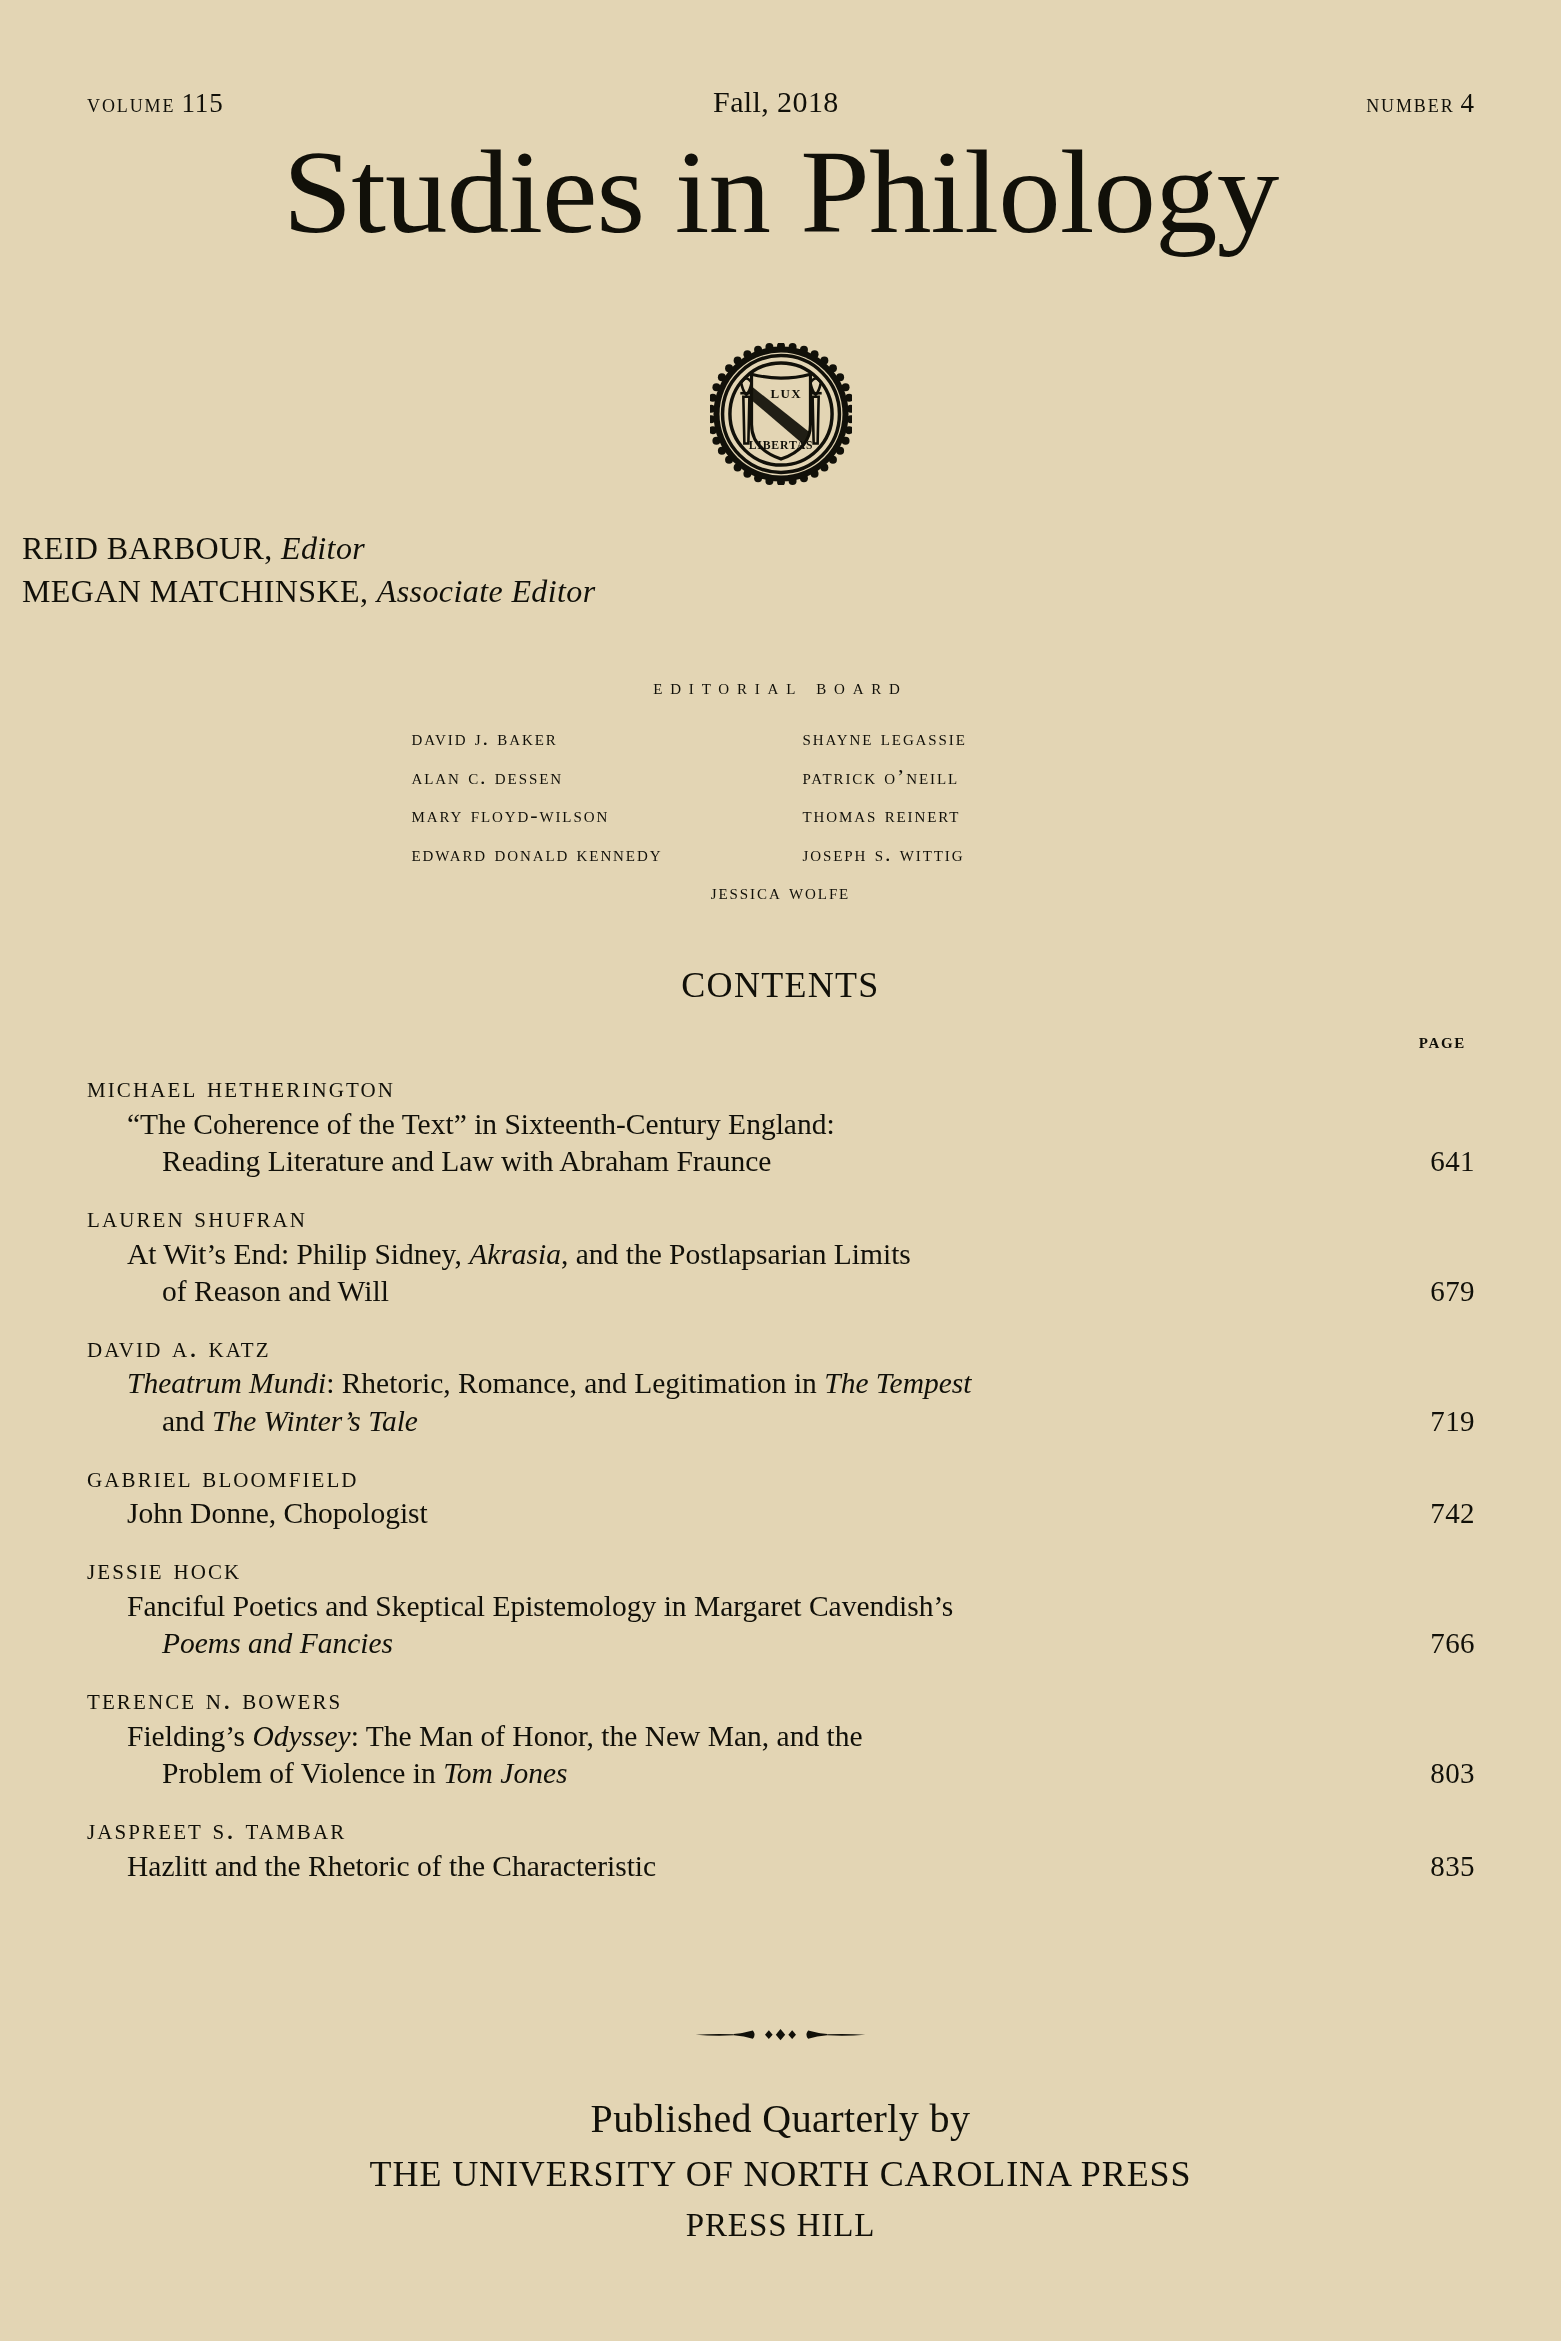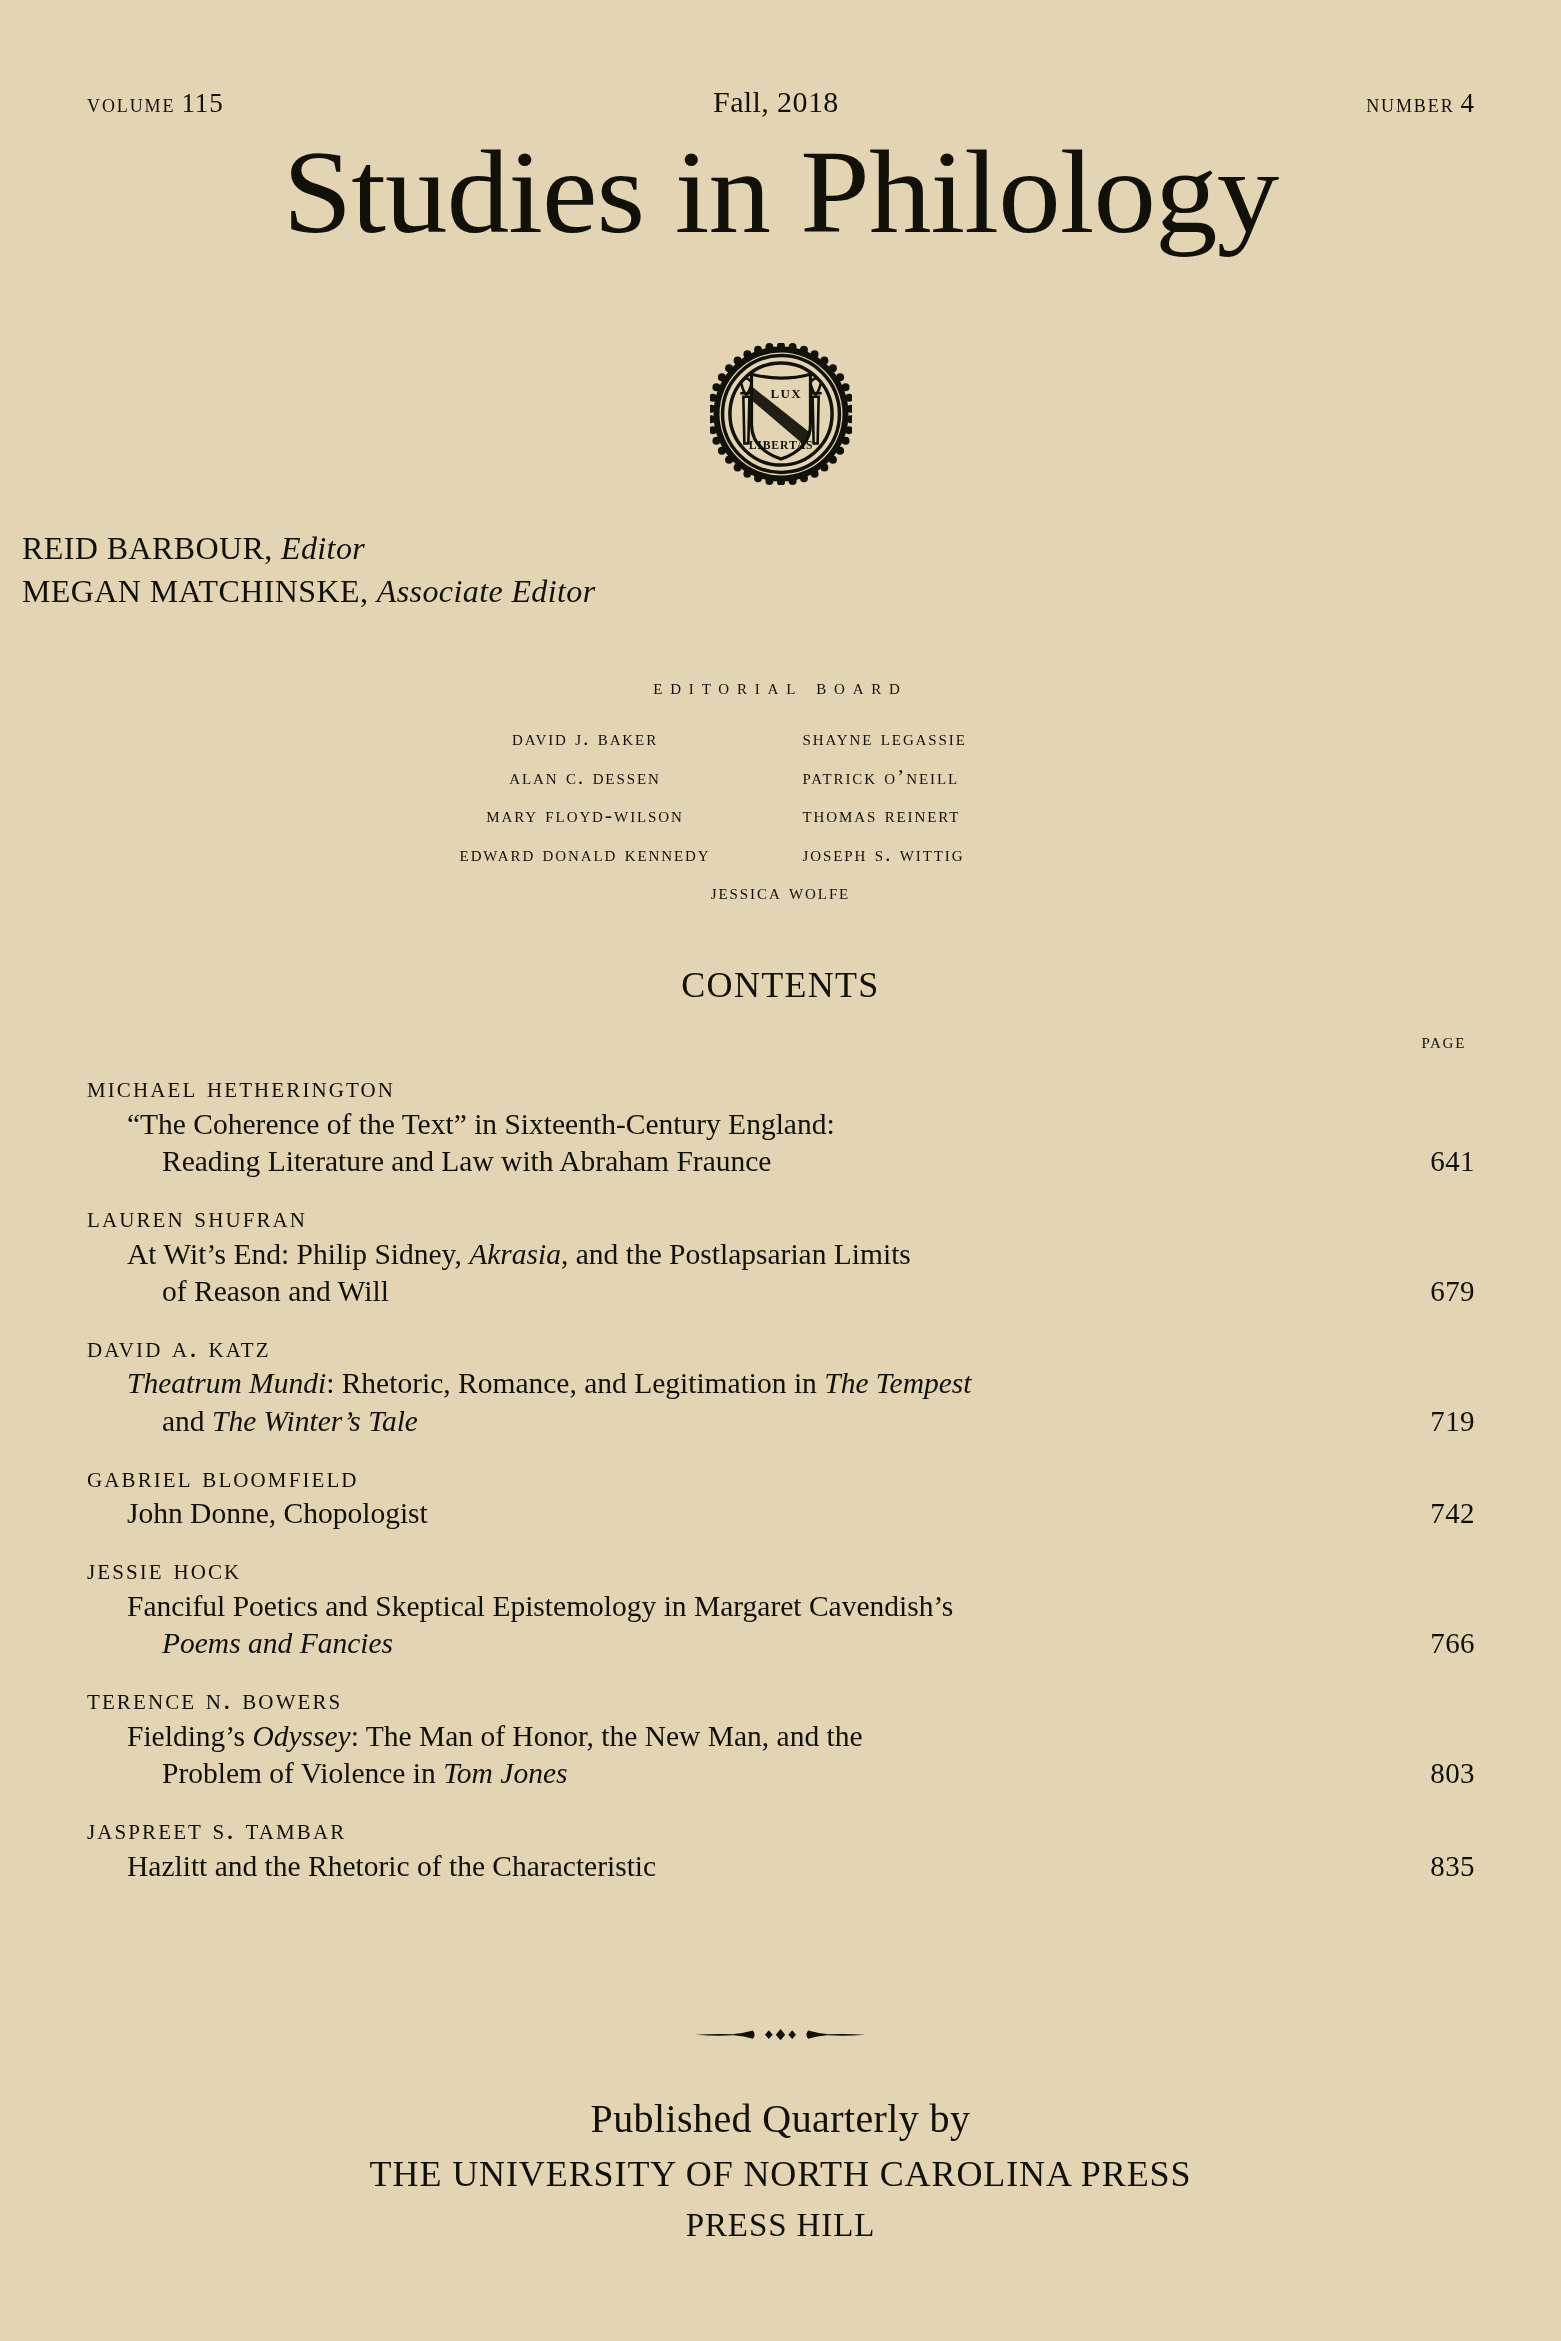--- a/index.html
+++ b/index.html
@@ -121,21 +121,21 @@
     letter-spacing: 1.9px;
     line-height: 1.0;
   }
   .board-row {
     display: flex;
     justify-content: center;
     margin-bottom: 16.5px;
   }
   .board-row .col-left {
     width: 347px;
-    text-align: center;
+    text-align: left;
     padding-right: 22px;
     white-space: nowrap;
   }
   .board-row .col-right {
     width: 347px;
     text-align: left;
     padding-left: 22px;
     white-space: nowrap;
   }
   .board-single {
@@ -156,20 +156,21 @@
   .page-label {
     position: absolute;
     top: 1028px;
     left: 0;
     width: 1466px;
     text-align: right;
     font-size: 22px;
     font-variant: small-caps;
     text-transform: lowercase;
     letter-spacing: 1.7px;
+    font-weight: bold;
   }
 
   .toc {
     position: absolute;
     top: 1069px;
     left: 87px;
     width: 1388px;
     font-size: 29.5px;
   }
   .entry {

